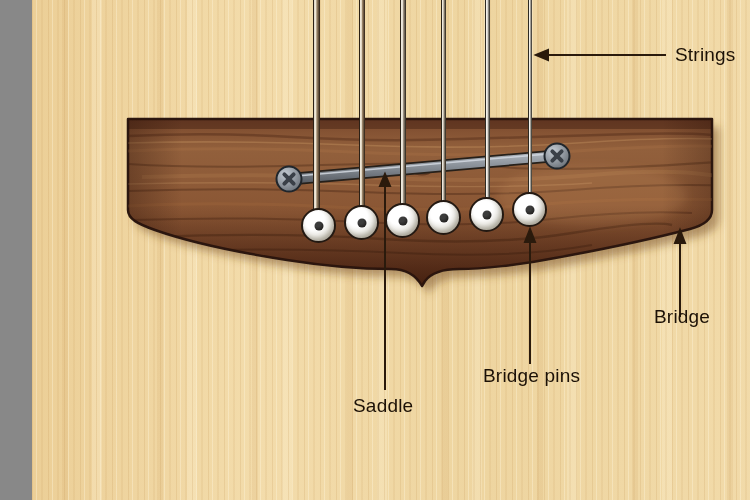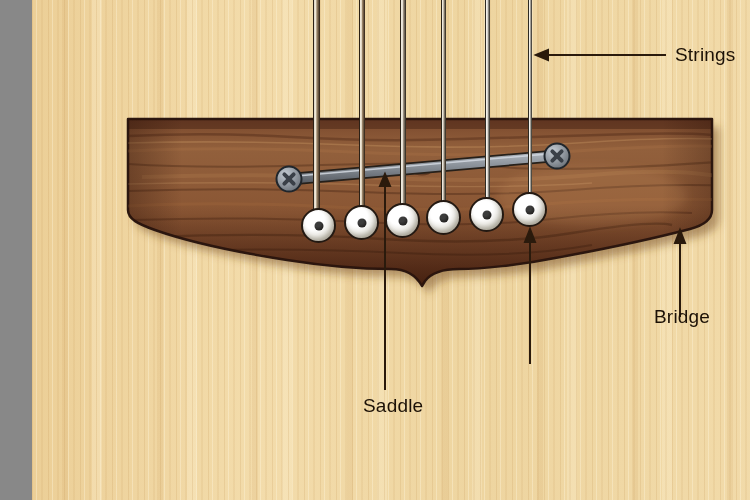--- a/index.html
+++ b/index.html
@@ -188,16 +188,17 @@
       </g>
 
       <g>
         <line x1="648" y1="241" x2="648" y2="317"></line>
         <polygon points="648,230 643,243 653,243"></polygon>
       </g>
     </g>
   </svg>
 
   <div class="label" style="left:643px;top:45px;">Strings</div>
-  <div class="label" style="left:331px;top:396px;text-align:right;">Saddle</div>
+  <div class="label" style="left:321px;top:396px;text-align:right;">Saddle</div>
+  <div class="label" style="left:451px;top:366px;">Bridge pins</div>
   <div class="label" style="left:622px;top:307px;">Bridge</div>
 
 </div>
 
 </body></html>

